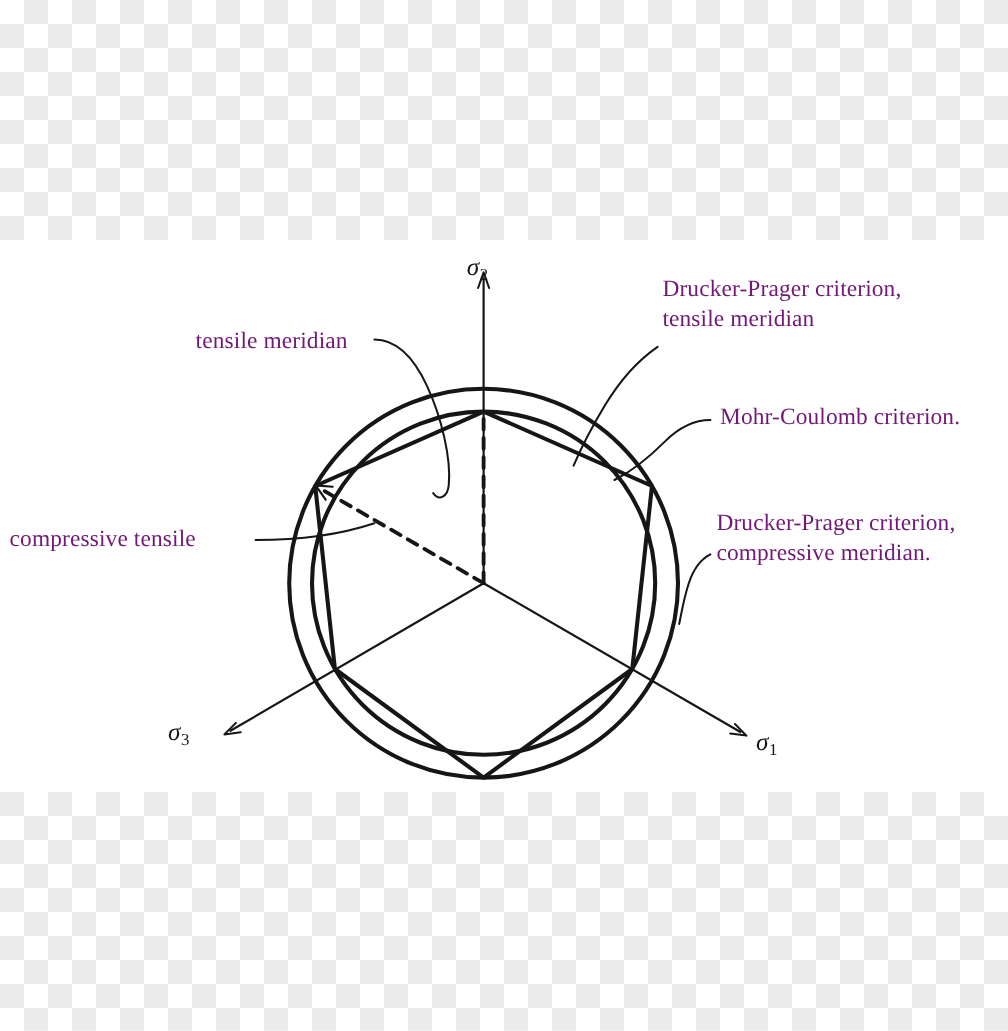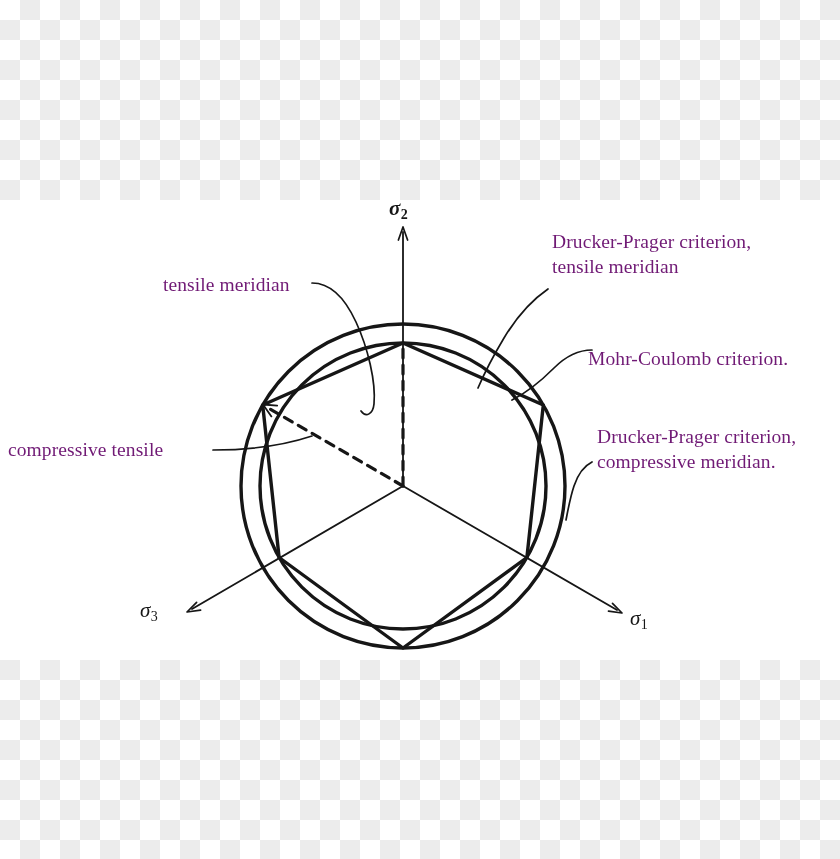--- a/index.html
+++ b/index.html
@@ -56,25 +56,25 @@
     font-size: 21px;
     white-space: pre;
   }
   .axis-label .sub {
     font-size: 14px;
     font-style: normal;
     vertical-align: -0.28em;
     padding-left: 0.5px;
   }
   #label-dp-tensile { left: 552px; top: 230px; }
-  #label-mohr       { left: 588px; top: 336px; margin-top: 11px; }
+  #label-mohr       { left: 600px; top: 336px; }
   #label-dp-comp    { left: 597px; top: 425px; }
   #label-tensile    { left: 163px; top: 273px; }
   #label-compressive{ left: 8px;   top: 438px; }
-  #label-sigma2 { left: 389px; top: 196px; font-weight: bold; }
+  #label-sigma2 { left: 389px; top: 210px; }
   #label-sigma1 { left: 630px; top: 606px; }
   #label-sigma3 { left: 140px; top: 598px; }
 </style>
 </head>
 <body>
 
 <div id="stage">
 
   <div id="canvas-band"></div>
 

